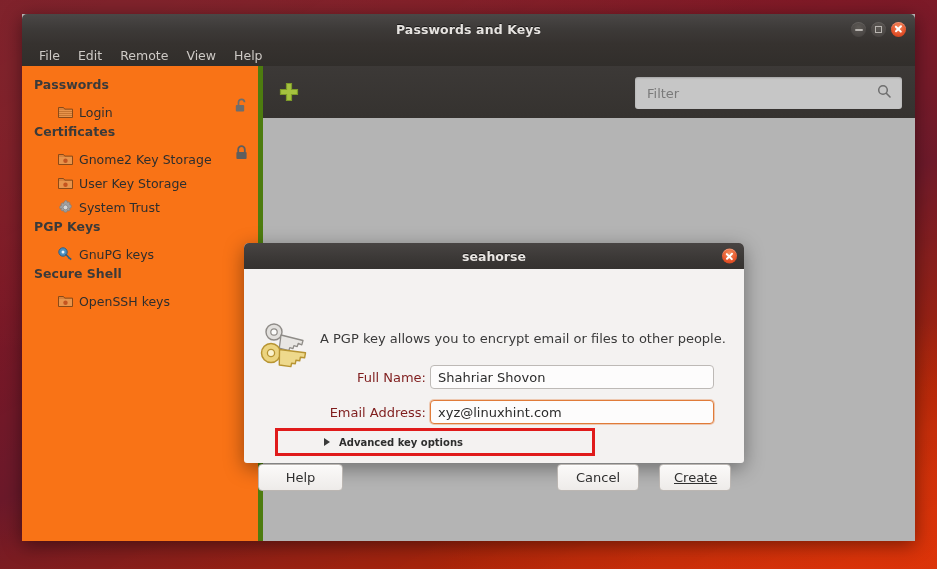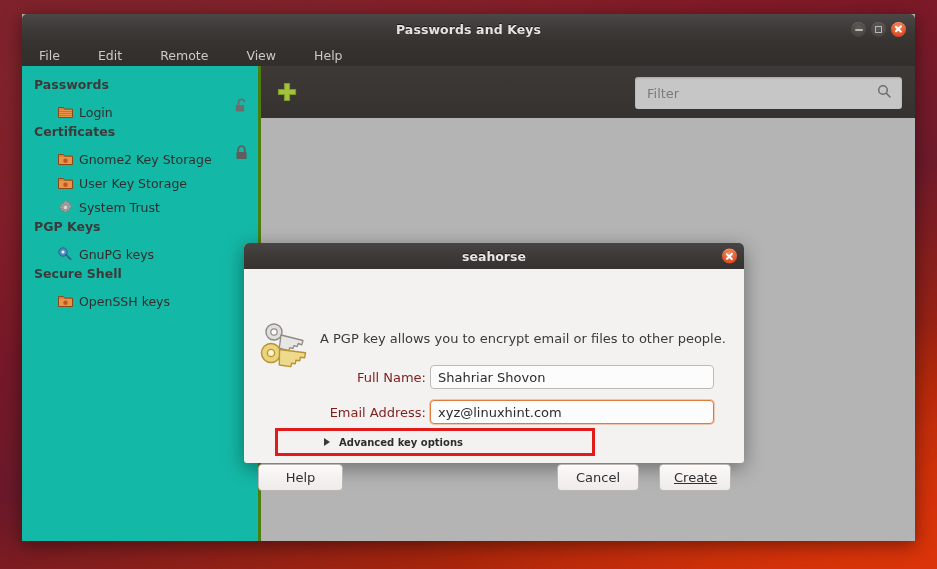--- a/index.html
+++ b/index.html
@@ -114,43 +114,42 @@
   .wbtn-close::before { transform: rotate(45deg); }
   .wbtn-close::after  { transform: rotate(-45deg); }
 
   
   #menubar {
     height: 22px;
     background: linear-gradient(to bottom, #36322f 0%, #312e2b 100%);
     display: flex;
     align-items: center;
     padding-left: 8px;
-    gap: 20px;
   }
   .menu-item {
     color: #cdc9c5;
     font-size: 12.5px;
     padding: 2px 9px;
     cursor: pointer;
     white-space: nowrap;
   }
 
   
   #app-body {
     position: relative;
     height: 475px;
     display: flex;
     background: #b4b4b4;
   }
 
   
   #sidebar {
     width: 236px;
-    background: #14b8a6;
-    border-right: 3px solid #4d7c0f;
+    background: #f97316;
+    border-right: 5px solid #4d7c0f;
     padding-top: 7px;
     position: relative;
     flex: 0 0 236px;
   }
   .side-header {
     font-size: 12.5px;
     font-weight: bold;
     color: #3a3a3a;
     padding: 4px 0 4px 12px;
   }

